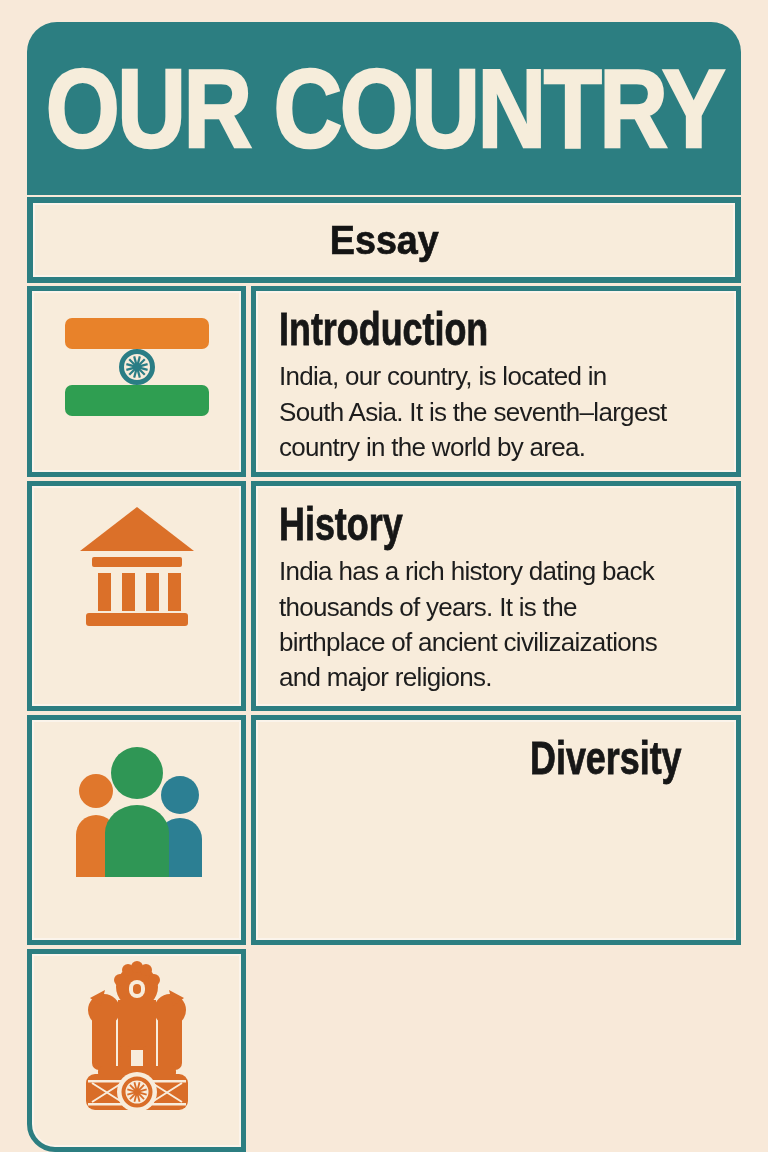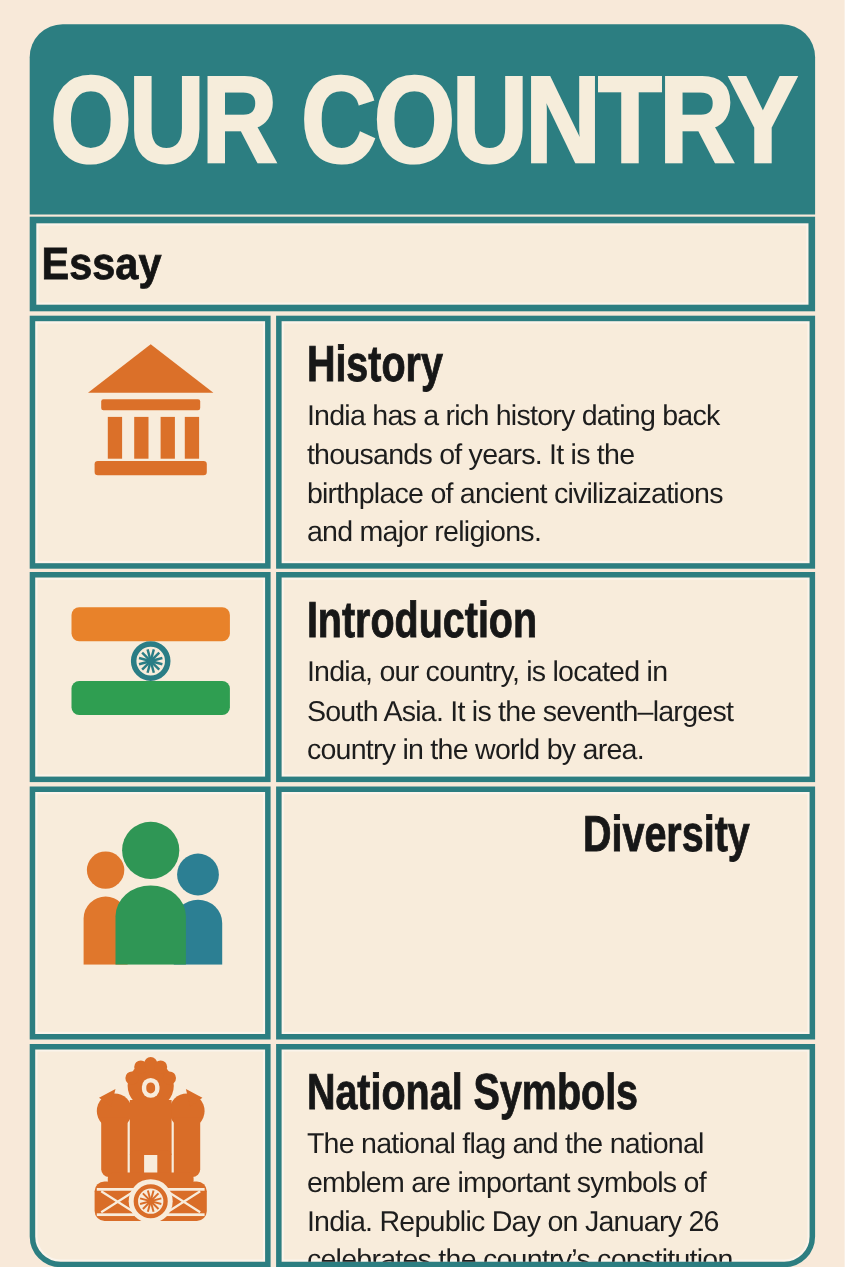--- a/index.html
+++ b/index.html
@@ -38,21 +38,21 @@
   }
   .essay-bar {
     margin-top: 2px;
     height: 86px;
     box-sizing: border-box;
     border: 6px solid #2c7e81;
     background: #f8ecdb;
     box-shadow: inset 0 0 0 2px rgba(255,255,255,0.45);
     display: flex;
     align-items: center;
-    justify-content: flex-start;
+    justify-content: center;
   }
   .essay-label {
     font-size: 41px;
     font-weight: 700;
     color: #141414;
     -webkit-text-stroke: 0.7px #141414;
     transform: scaleX(0.92);
     white-space: nowrap;
   }
   .row { display: flex; gap: 5px; }
@@ -114,43 +114,20 @@
   <div class="poster">
 
     <div class="header-band">
       <div class="poster-title">OUR COUNTRY</div>
     </div>
 
     <div class="essay-bar">
       <div class="essay-label">Essay</div>
     </div>
 
-    <div class="row row-2">
-      <div class="icon-cell">
-        <span>
-          <svg width="118" height="122" viewBox="0 0 118 122" fill="#db7029">
-            <polygon points="59,2 116,46 2,46"></polygon>
-            <rect x="14" y="52" width="90" height="10" rx="2"></rect>
-            <rect x="20" y="68" width="13" height="38"></rect>
-            <rect x="44" y="68" width="13" height="38"></rect>
-            <rect x="68" y="68" width="13" height="38"></rect>
-            <rect x="90" y="68" width="13" height="38"></rect>
-            <rect x="8" y="108" width="102" height="13" rx="3"></rect>
-          </svg>
-        </span>
-      </div>
-      <div class="text-cell">
-        <span class="section-heading">History</span>
-        <div class="section-body">India has a rich history dating back
-thousands of years. It is the
-birthplace of ancient civilizaizations
-and major religions.</div>
-      </div>
-    </div>
-
     <div class="row row-1">
       <div class="icon-cell">
         <span>
           <svg width="148" height="102" viewBox="0 0 148 102">
             <rect x="2" y="2" width="144" height="31" rx="7" fill="#e8822a"></rect>
             <rect x="2" y="69" width="144" height="31" rx="7" fill="#2f9e51"></rect>
             <circle cx="74" cy="51" r="15.5" fill="none" stroke="#2a7d85" stroke-width="5"></circle>
             <g stroke="#2a7d85" stroke-width="2.2">
               <line x1="74" y1="40" x2="74" y2="62" transform="rotate(15 74 51)"></line>
               <line x1="74" y1="40" x2="74" y2="62" transform="rotate(45 74 51)"></line>
@@ -161,20 +138,43 @@
             </g>
             <circle cx="74" cy="51" r="3" fill="#2a7d85"></circle>
           </svg>
         </span>
       </div>
       <div class="text-cell">
         <span class="section-heading">Introduction</span>
         <div class="section-body">India, our country, is located in
 South Asia. It is the seventh–largest
 country in the world by area.</div>
+      </div>
+    </div>
+
+    <div class="row row-2">
+      <div class="icon-cell">
+        <span>
+          <svg width="118" height="122" viewBox="0 0 118 122" fill="#db7029">
+            <polygon points="59,2 116,46 2,46"></polygon>
+            <rect x="14" y="52" width="90" height="10" rx="2"></rect>
+            <rect x="20" y="68" width="13" height="38"></rect>
+            <rect x="44" y="68" width="13" height="38"></rect>
+            <rect x="68" y="68" width="13" height="38"></rect>
+            <rect x="90" y="68" width="13" height="38"></rect>
+            <rect x="8" y="108" width="102" height="13" rx="3"></rect>
+          </svg>
+        </span>
+      </div>
+      <div class="text-cell">
+        <span class="section-heading">History</span>
+        <div class="section-body">India has a rich history dating back
+thousands of years. It is the
+birthplace of ancient civilizaizations
+and major religions.</div>
       </div>
     </div>
 
     <div class="row row-3">
       <div class="icon-cell">
         <span>
           <svg width="150" height="132" viewBox="0 0 150 132">
             <g fill="#e0772c">
               <circle cx="34" cy="46" r="17"></circle>
               <path d="M14 132 v-42 a20 20 0 0 1 40 0 v42 z"></path>
@@ -235,23 +235,16 @@
               <line x1="59" y1="122" x2="59" y2="142" transform="rotate(45 59 132)"></line>
               <line x1="59" y1="122" x2="59" y2="142" transform="rotate(75 59 132)"></line>
               <line x1="59" y1="122" x2="59" y2="142" transform="rotate(105 59 132)"></line>
               <line x1="59" y1="122" x2="59" y2="142" transform="rotate(135 59 132)"></line>
               <line x1="59" y1="122" x2="59" y2="142" transform="rotate(165 59 132)"></line>
             </g>
             <circle cx="59" cy="132" r="3" fill="#d96d28"></circle>
           </svg>
         </span>
       </div>
-      <div class="text-cell">
-        <span class="section-heading">National Symbols</span>
-        <div class="section-body">The national flag and the national
-emblem are important symbols of
-India. Republic Day on January 26
-celebrates the country’s constitution</div>
-      </div>
     </div>
 
   </div>
 </div>
 
 </body></html>

